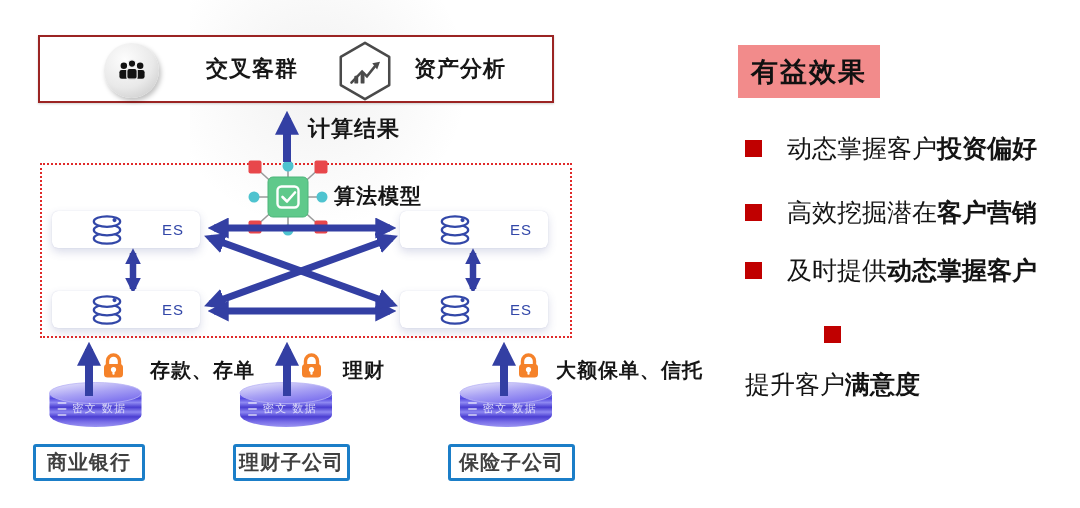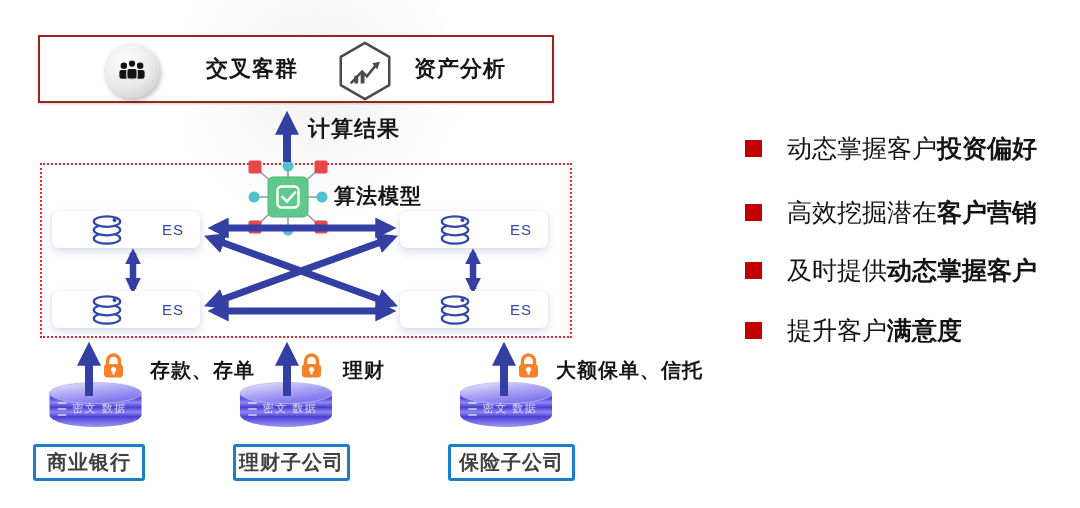--- a/index.html
+++ b/index.html
@@ -58,21 +58,21 @@
   .org-box { position:absolute; top:444px; height:37px; background:#fff; border:3px solid #1B7EC8; border-radius:3px;
     display:flex; align-items:center; justify-content:center; font-size:20px; font-weight:700; color:#404040; letter-spacing:1px; }
   .org-1 { left:33px;  width:112px; }
   .org-2 { left:233px; width:117px; }
   .org-3 { left:448px; width:127px; }
 
   
   .benefit-title { position:absolute; left:738px; top:45px; width:142px; height:53px; background:#F28B8B;
     display:flex; align-items:center; justify-content:center; font-size:27px; font-weight:800; color:#111; letter-spacing:2px; }
   .benefit-row { position:absolute; left:745px; display:flex; align-items:center; gap:25px; height:30px; }
-  .b-r1 { top:133px; } .b-r2 { top:197px; } .b-r3 { top:255px; } .b-r4 { top:315px; }
+  .b-r1 { top:133px; } .b-r2 { top:197px; } .b-r3 { top:255px; } .b-r4 { top:326px;flex-direction:column; }
   .bullet-sq { width:17px; height:17px; background:#C00000; flex:0 0 auto; }
   .benefit-text { font-size:25px; color:#141414; font-weight:500; white-space:nowrap; }
   .benefit-text b { font-weight:800; }
 </style>
 </head>
 <body>
 
 <div class="canvas">
   <div class="smudge"></div>
 
@@ -289,20 +289,21 @@
           <rect x="10" y="33" width="9" height="2" rx="1"></rect>
         </g>
       <text x="52" y="31" text-anchor="middle" font-size="11" fill="#ffffff" opacity="0.75" letter-spacing="1.5">密文 数据</text>
     </svg>
   </div>
 
   <div class="org-box org-1">商业银行</div>
   <div class="org-box org-2">理财子公司</div>
   <div class="org-box org-3">保险子公司</div>
 
+  <div class="benefit-title">有益效果</div>
 
   <div class="benefit-row b-r1">
     <span class="bullet-sq"></span>
     <span class="benefit-text"><span>动态掌握客户</span><b>投资偏好</b></span>
   </div>
   <div class="benefit-row b-r2">
     <span class="bullet-sq"></span>
     <span class="benefit-text"><span>高效挖掘潜在</span><b>客户营销</b></span>
   </div>
   <div class="benefit-row b-r3">

